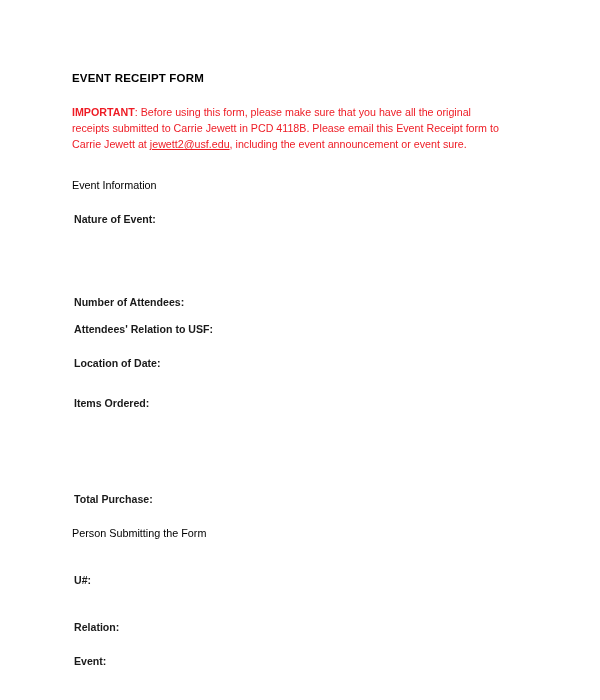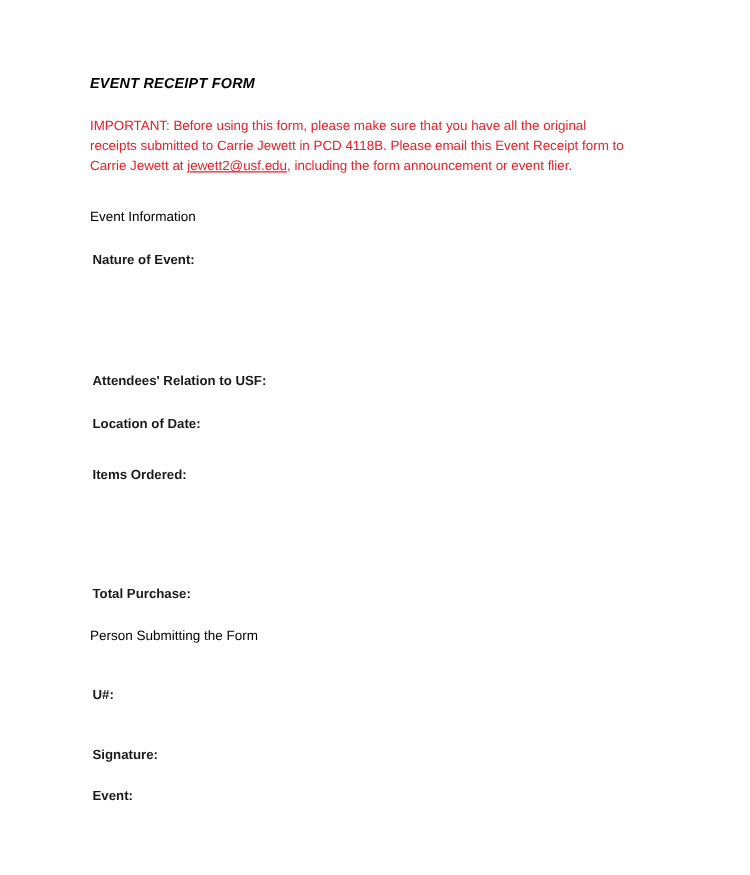--- a/index.html
+++ b/index.html
@@ -20,33 +20,32 @@
     height: 700px;
     background: #ffffff;
     box-sizing: border-box;
     padding: 56px 72px 0 72px;
   }
   .doc-title {
     font-size: 11.5px;
     font-weight: bold;
     color: #000000;
     letter-spacing: 0.2px;
-    margin: 5px 0 18px 0;
+    margin: 16px 0 18px 0;
     line-height: 1.2;
-    font-style: italic;
   }
   .notice {
     color: #ee1c25;
     font-size: 10.7px;
     line-height: 1.52;
     margin: 0 0 26px 0;
     max-width: 430px;
   }
   .notice .lead {
-    font-weight: normal;
+    font-weight: bold;
   }
   .notice .email {
     text-decoration: underline;
     color: #ee1c25;
     text-align: right;
   }
   .section-heading {
     font-size: 10.8px;
     font-weight: normal;
     color: #000000;
@@ -67,29 +66,30 @@
   .gap-sec { height: 20px; }
 </style>
 </head>
 <body>
 
 <div class="page">
 
   <h1 class="doc-title">EVENT RECEIPT FORM</h1>
 
   <p class="notice">
-    <span class="lead">IMPORTANT</span><span>: Before using this form, please make sure that you have all the original receipts submitted to Carrie Jewett in PCD 4118B. Please email this Event Receipt form to Carrie Jewett at </span><a class="email" href="#">jewett2@usf.edu</a><span>, including the form announcement or event flier.</span>
+    <span class="lead">IMPORTANT</span><span>: Before using this form, please make sure that you have all the original receipts submitted to Carrie Jewett in PCD 4118B. Please email this Event Receipt form to Carrie Jewett at </span><a class="email" href="#">jewett2@usf.edu</a><span>, including the event announcement or event sure.</span>
   </p>
 
   <h2 class="section-heading">Event Information</h2>
   <div class="gap-m"></div>
 
   <p class="field-label">Nature of Event:</p>
   <div class="gap-xl"></div>
 
+  <p class="field-label">Number of Attendees:</p>
   <div class="gap-s"></div>
 
   <p class="field-label">Attendees' Relation to USF:</p>
   <div class="gap-m"></div>
 
   <p class="field-label">Location of Date:</p>
   <div class="gap-s"></div>
 
   <div class="gap-s"></div>
 
@@ -102,18 +102,18 @@
   <h2 class="section-heading">Person Submitting the Form</h2>
   <div class="gap-sec"></div>
 
   <div class="gap-s"></div>
 
   <p class="field-label">U#:</p>
   <div class="gap-s"></div>
 
   <div class="gap-m"></div>
 
-  <p class="field-label">Signature:</p>
+  <p class="field-label">Relation:</p>
   <div class="gap-m"></div>
 
   <p class="field-label">Event:</p>
 
 </div>
 
 </body></html>

